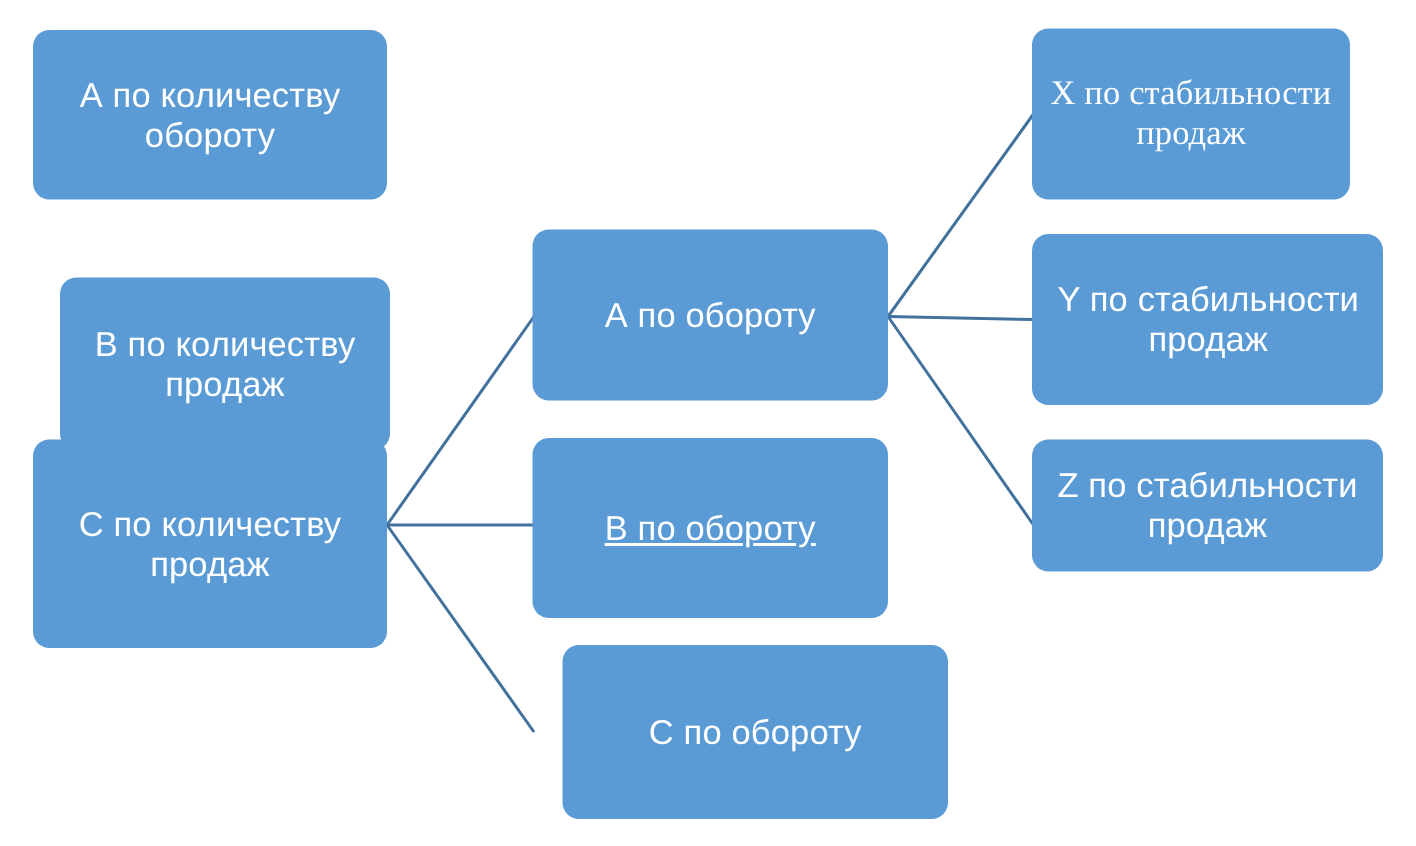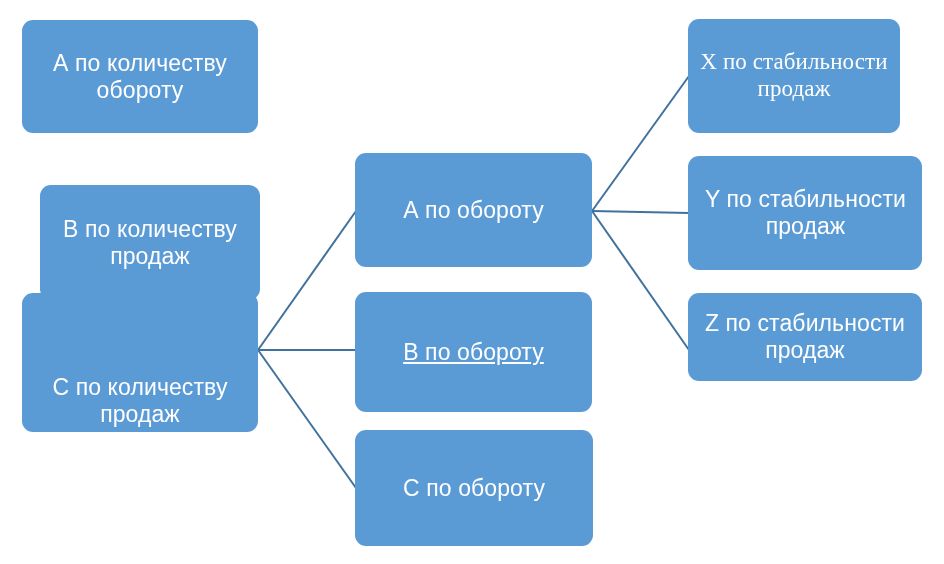--- a/index.html
+++ b/index.html
@@ -41,26 +41,26 @@
     letter-spacing: 0.1px;
   }
   .node-label {
     display: block;
     width: 100%;
   }
 
   
   #node-a-qty   { left: 22px;  top: 20px;  width: 236px; height: 113px; }
   #node-b-qty   { left: 40px;  top: 157px; width: 220px; height: 115px; margin-top: 28px; }
-  #node-c-qty   { left: 22px;  top: 293px; width: 236px; height: 139px; align-items: flex-end; }
+  #node-c-qty   { left: 22px;  top: 293px; width: 236px; height: 139px; }
 
   
   #node-a-turn  { left: 355px; top: 153px; width: 237px; height: 114px; }
   #node-b-turn  { left: 355px; top: 292px; width: 237px; height: 120px; text-decoration: underline; }
-  #node-c-turn  { left: 355px; top: 430px; width: 238px; height: 116px; }
+  #node-c-turn  { left: 375px; top: 430px; width: 257px; height: 116px; }
 
   
   #node-x-stab  { left: 688px; top: 19px;  width: 212px; height: 114px; font-family: Liberation Serif, serif; }
   #node-y-stab  { left: 688px; top: 156px; width: 234px; height: 114px; padding-left: 11px; }
   #node-z-stab  { left: 688px; top: 293px; width: 234px; height: 88px; }
 </style>
 </head>
 <body>
 
 <div id="canvas">

